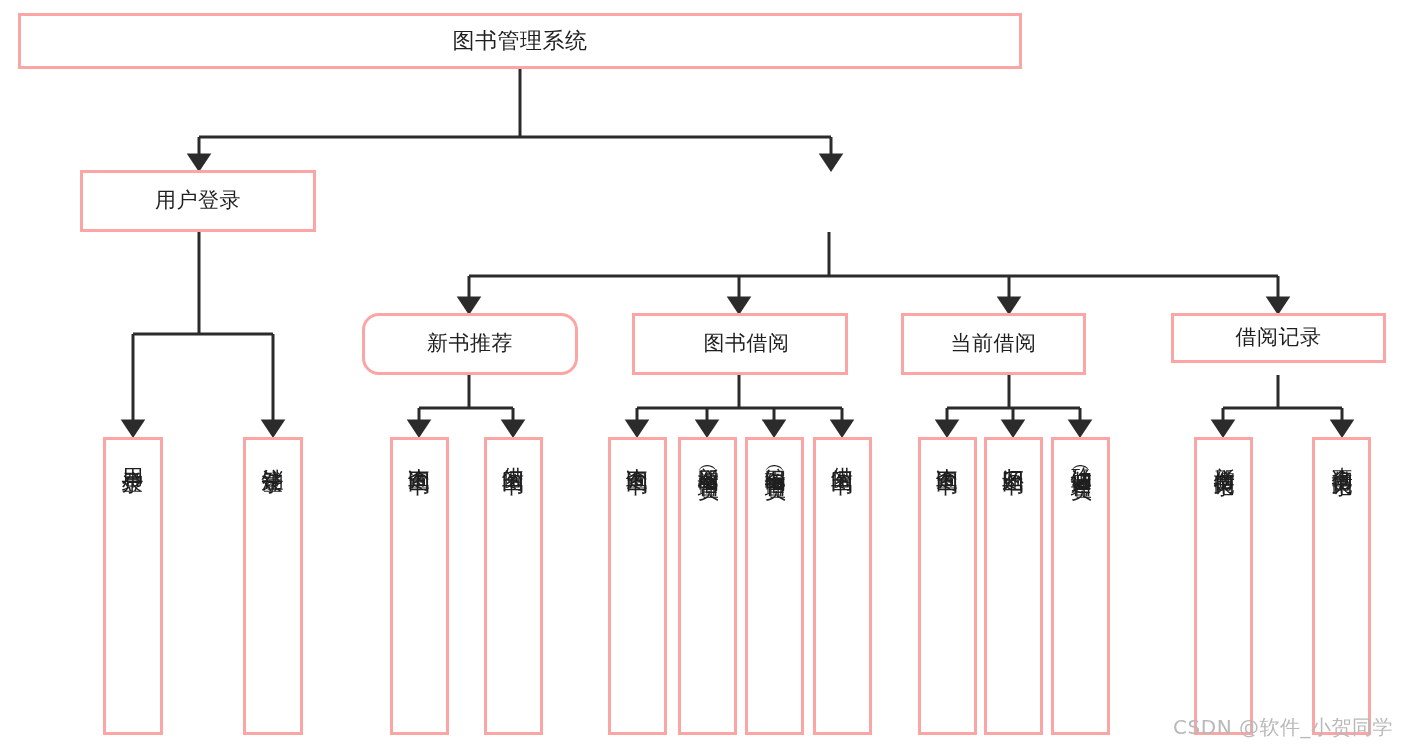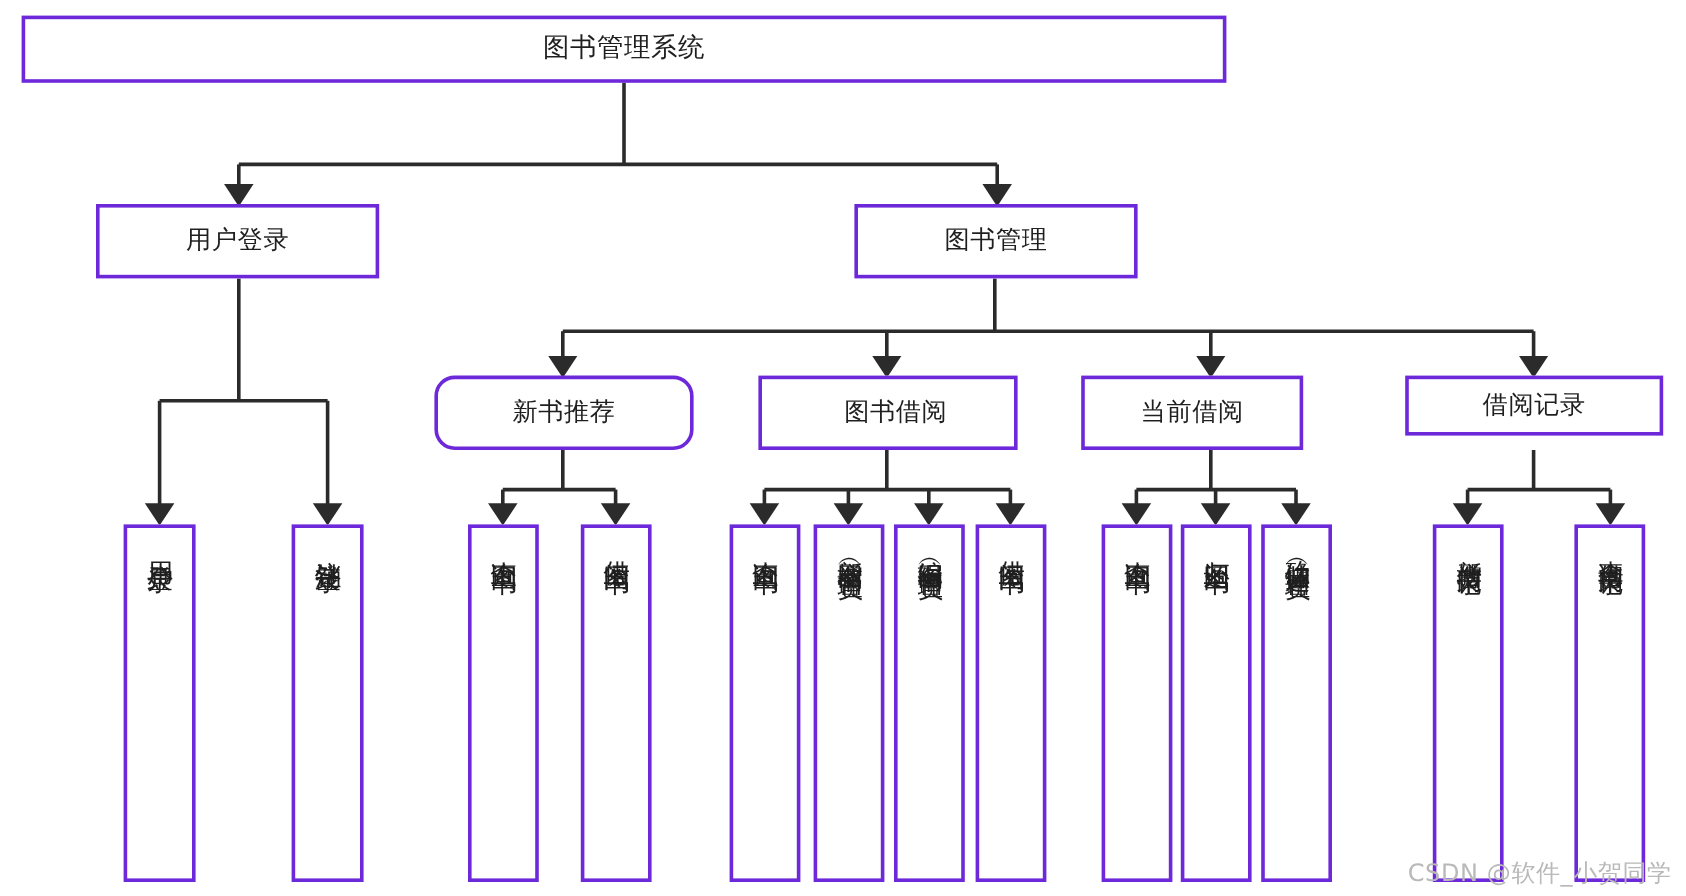--- a/index.html
+++ b/index.html
@@ -8,21 +8,21 @@
     font-family:"DejaVu Sans","Liberation Sans",sans-serif;
     width:1405px;height:747px;overflow:hidden;
   }
   #canvas{position:relative;width:1405px;height:747px;background:#fff;}
   svg#wires{position:absolute;left:0;top:0;width:1405px;height:747px;}
 
   .node{
     position:absolute;
     box-sizing:border-box;
     background:#ffffff;
-    border:3px solid #6d28d9;
+    border:3px solid #fca5a5;
     display:flex;
     align-items:center;
     justify-content:center;
     color:#1f1f1f;
     z-index:3;
   }
   .node .lbl{
     display:block;
     text-align:center;
     line-height:1.12;
@@ -109,23 +109,20 @@
     </g>
   </svg>
 
   <div class="node h-node root" style="left:18px;top:13px;width:1004px;height:56px;">
     <span class="lbl">图书管理系统</span>
   </div>
 
   <div class="node h-node" style="left:80px;top:170px;width:236px;height:62px;">
     <span class="lbl">用户登录</span>
   </div>
-  <div class="node h-node" style="left:712px;top:170px;width:236px;height:62px;">
-    <span class="lbl">图书管理</span>
-  </div>
 
   <div class="node h-node" style="left:362px;top:313px;width:216px;height:62px;border-radius:17px;">
     <span class="lbl">新书推荐</span>
   </div>
   <div class="node h-node" style="left:632px;top:313px;width:216px;height:62px;padding-left:13px;">
     <span class="lbl">图书借阅</span>
   </div>
   <div class="node h-node" style="left:901px;top:313px;width:185px;height:62px;">
     <span class="lbl">当前借阅</span>
   </div>

